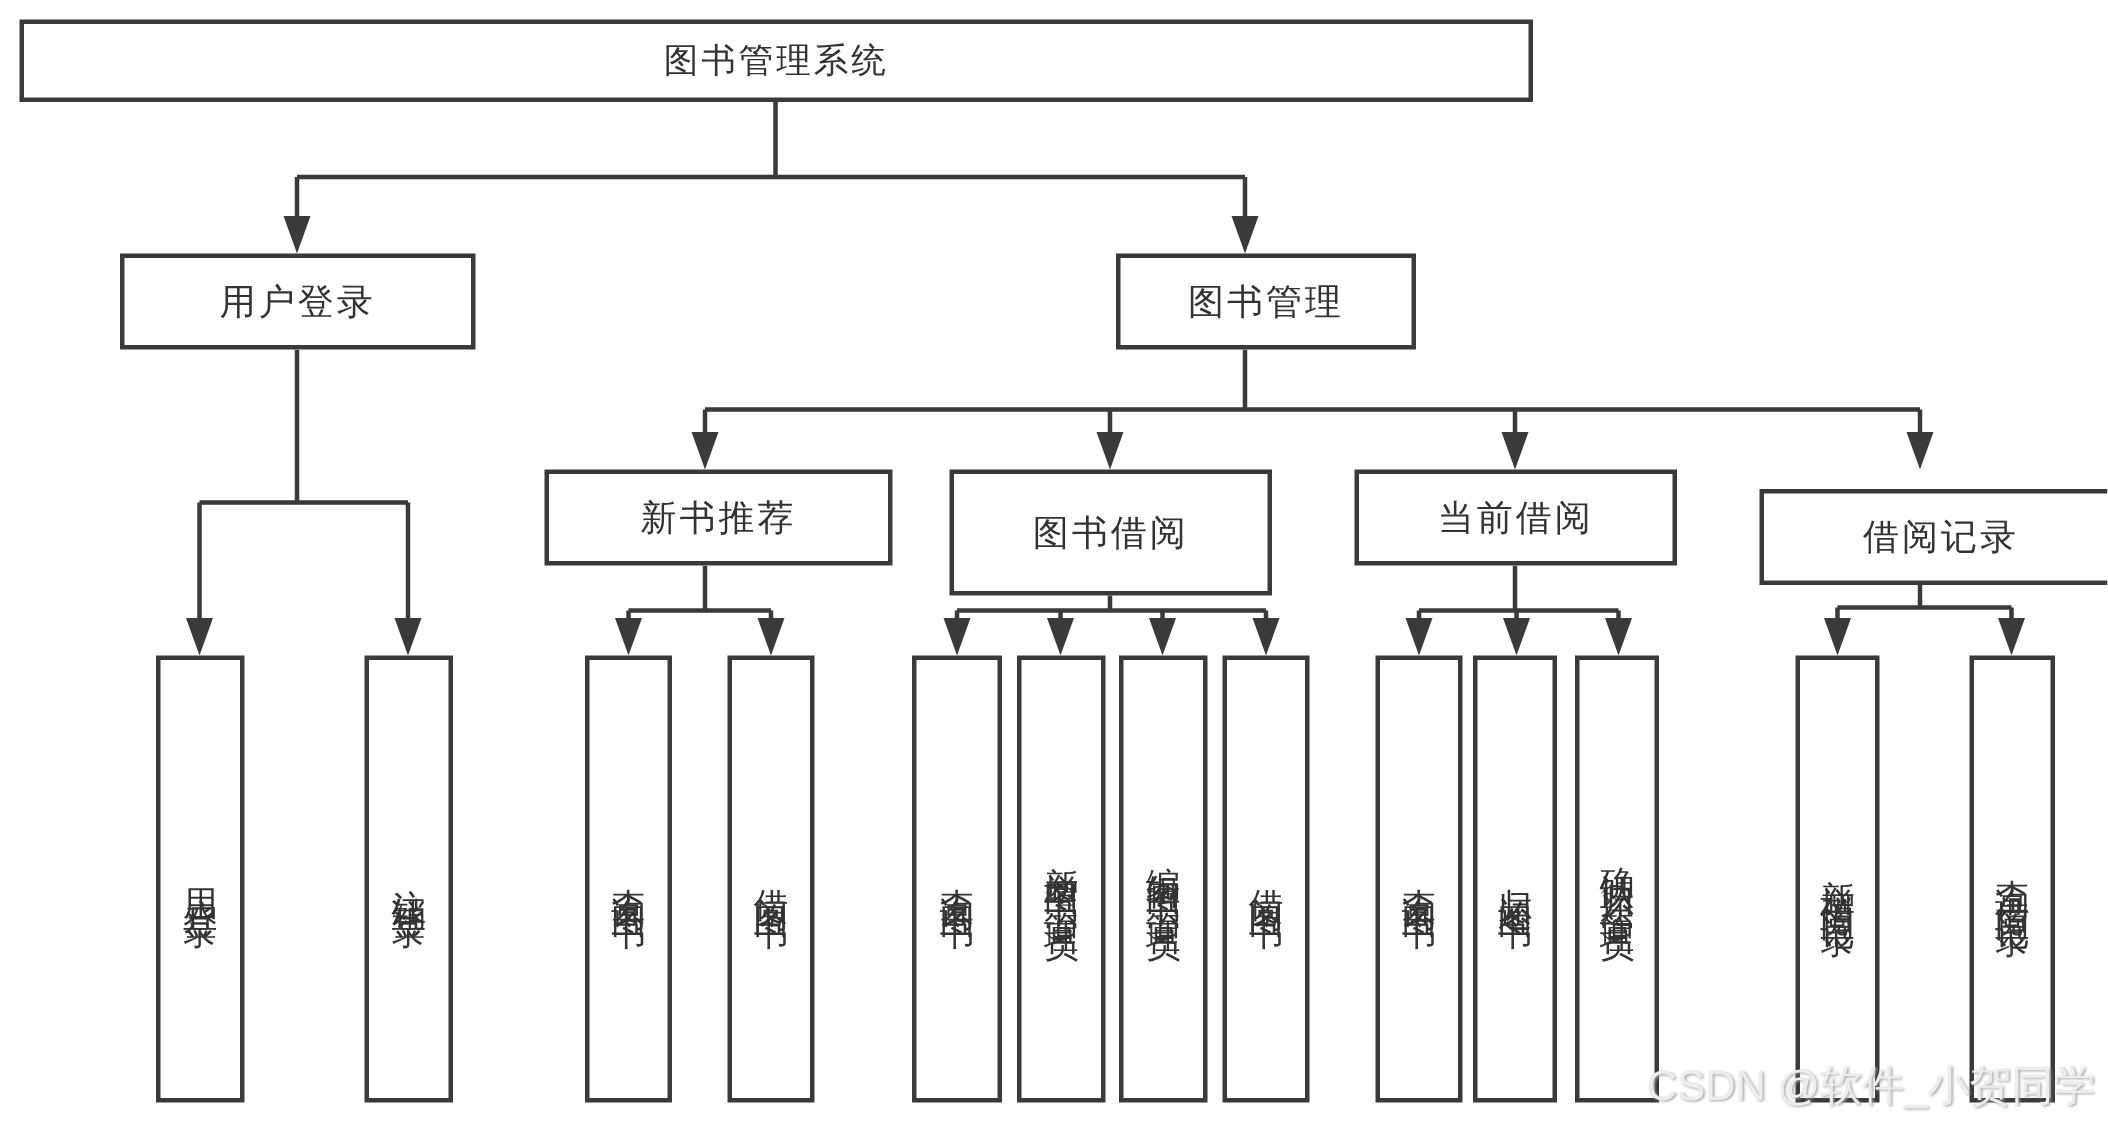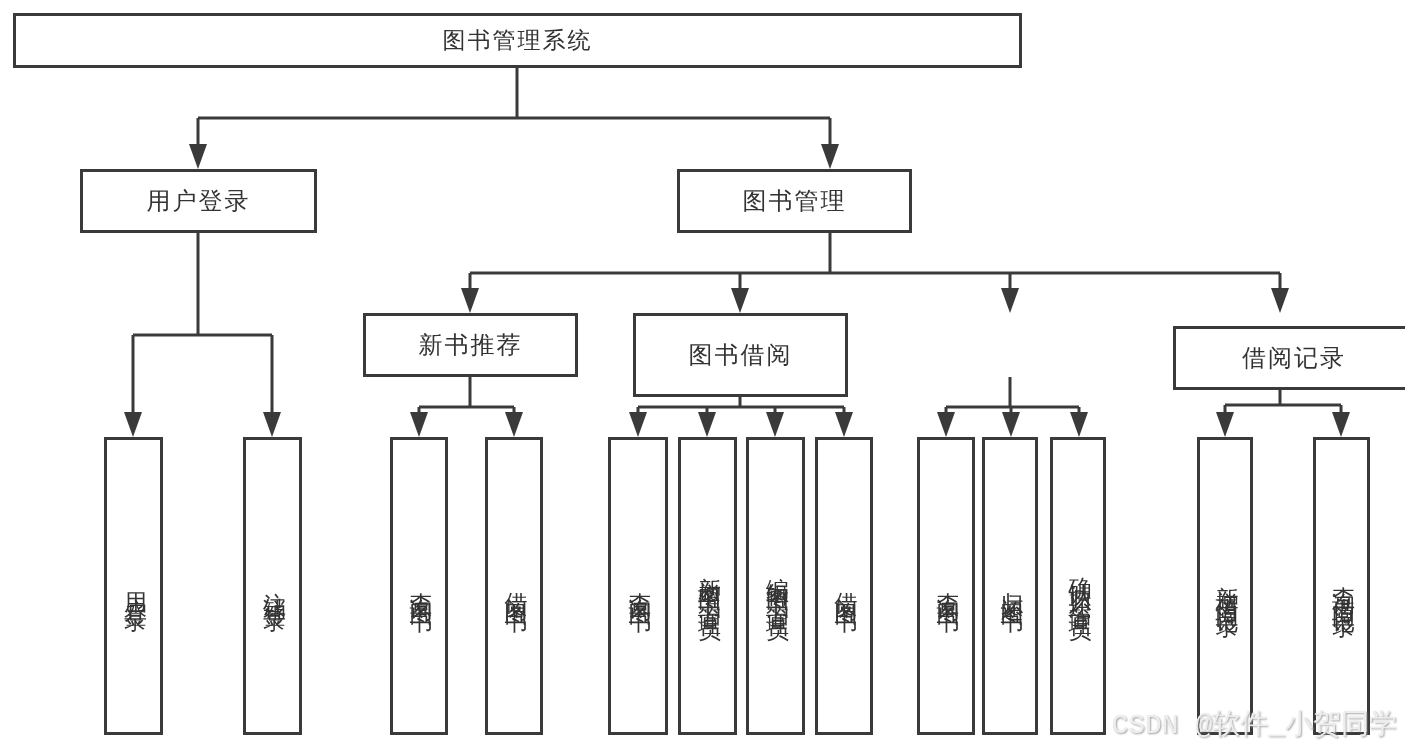--- a/index.html
+++ b/index.html
@@ -1,21 +1,21 @@
 <!DOCTYPE html>
 <html><head>
 <meta charset="utf-8">
 <style>
   html, body { margin: 0; padding: 0; background: #ffffff; }
   #canvas {
     position: relative;
     width: 1405px;
     height: 747px;
     background: #ffffff;
-    font-family: Liberation Mono, monospace;
+    font-family: Liberation Sans, sans-serif;
     overflow: hidden;
   }
   #connectors {
     position: absolute;
     left: 0; top: 0;
     pointer-events: none;
   }
   .box {
     position: absolute;
     box-sizing: border-box;
@@ -97,29 +97,32 @@
     </g>
   </svg>
 
   <div class="box h root" style="left:13px;top:13px;width:1009px;height:55px">
     <span class="lbl">图书管理系统</span>
   </div>
 
   <div class="box h" style="left:80px;top:169px;width:237px;height:64px">
     <span class="lbl">用户登录</span>
   </div>
-  <div class="box h" style="left:677px;top:169px;width:235px;height:64px">
+  <div class="box h" style="left:744px;top:169px;width:200px;height:64px">
     <span class="lbl">图书管理</span>
   </div>
 
-  <div class="box h" style="left:363px;top:313px;width:215px;height:64px">
+  <div class="box h" style="left:363px;top:313px;width:232px;height:64px">
     <span class="lbl">新书推荐</span>
   </div>
   <div class="box h" style="left:633px;top:313px;width:215px;height:84px">
     <span class="lbl">图书借阅</span>
+  </div>
+  <div class="box h" style="left:903px;top:313px;width:215px;height:64px">
+    <span class="lbl">当前借阅</span>
   </div>
   <div class="box h" style="left:1173px;top:326px;width:242px;height:64px">
     <span class="lbl">借阅记录</span>
   </div>
 
   <div class="box v" style="left:104px;top:437px;width:59px;height:298px">
     <span class="lbl">用户登录</span>
   </div>
   <div class="box v" style="left:243px;top:437px;width:59px;height:298px">
     <span class="lbl">注销登录</span>

